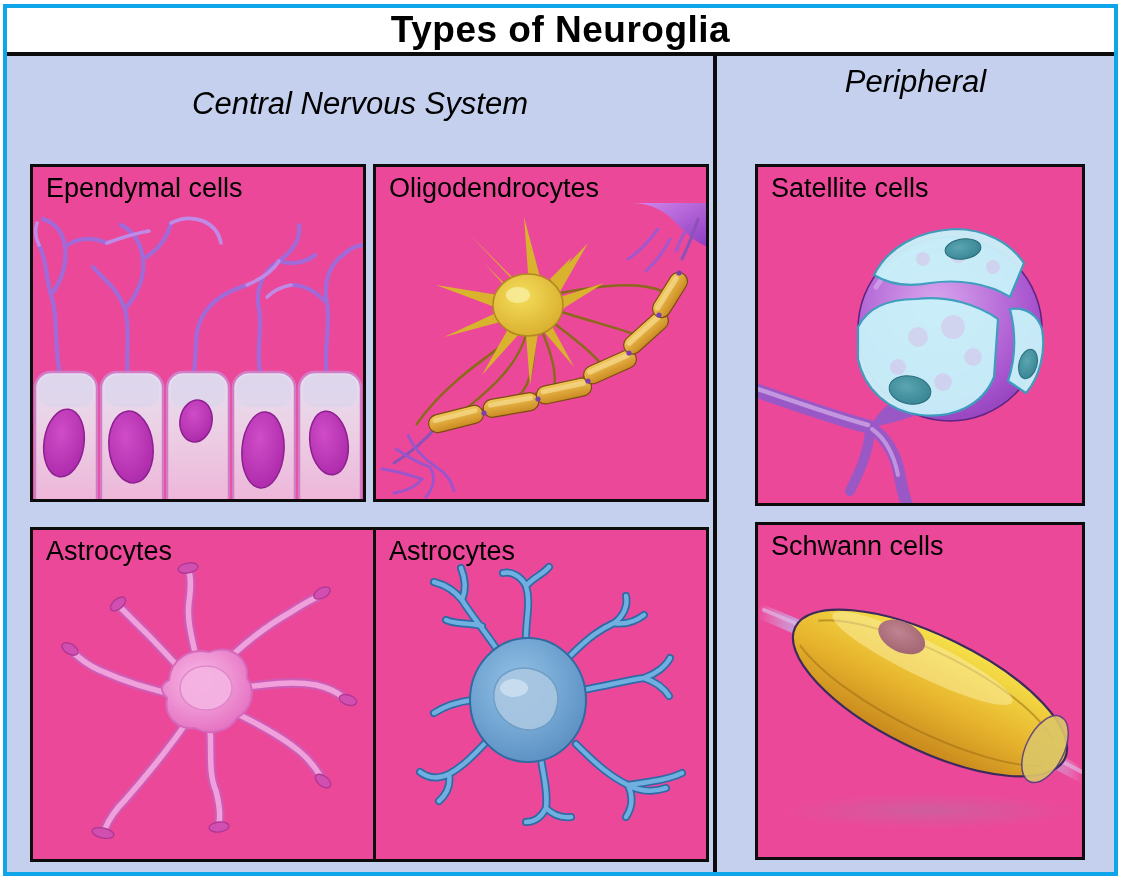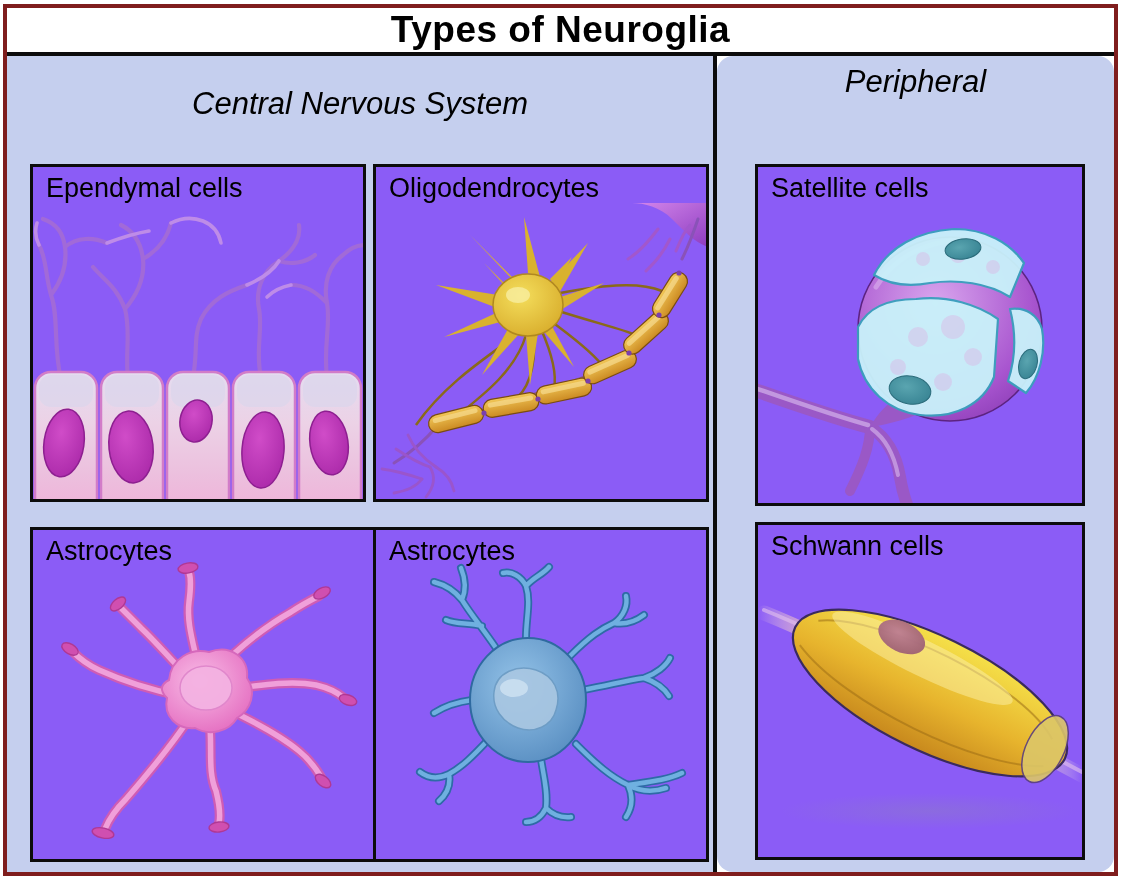--- a/index.html
+++ b/index.html
@@ -1,31 +1,31 @@
 <!DOCTYPE html>
 <html><head>
 <meta charset="utf-8">
 <style>
   html,body{margin:0;padding:0;background:#ffffff;}
   body{width:1121px;height:880px;position:relative;overflow:hidden;
        font-family:"Liberation Sans","DejaVu Sans",sans-serif;}
   .frame{position:absolute;left:3px;top:4px;width:1107px;height:864px;
-         border:4px solid #7f1d1d;background:#ffffff;box-sizing:content-box;}
+         border:4px solid #0ea5e9;background:#ffffff;box-sizing:content-box;}
   .title-bar{position:absolute;left:0;top:0;width:100%;height:44px;background:#ffffff;
              border-bottom:4px solid #0c0c0c;display:flex;align-items:center;justify-content:center;}
   .title-bar h1{margin:0;font-size:37px;font-weight:bold;color:#000;letter-spacing:.5px;}
   .board{position:absolute;left:0;top:48px;right:0;bottom:0;display:flex;}
   .section{position:relative;background:#c5cfee;}
   .section-cns{width:706px;border-right:4px solid #0c0c0c;}
-  .section-pns{flex:1;border-radius:16px;}
+  .section-pns{flex:1;}
   .section-header{position:absolute;left:0;width:100%;text-align:center;
                   font-style:italic;font-size:31px;color:#000;line-height:1.18;}
   .section-cns .section-header{top:30px;}
   .section-pns .section-header{top:8px;}
-  .panel{position:absolute;background:#8b5cf6;border:3px solid #0c0c0c;overflow:hidden;}
+  .panel{position:absolute;background:#ec4899;border:3px solid #0c0c0c;overflow:hidden;}
   .panel-label{position:absolute;top:6px;left:13px;font-size:27px;color:#000;z-index:2;}
   .panel svg{position:absolute;left:0;top:0;width:100%;height:100%;z-index:1;}
   
   .p-epend{left:23px;top:108px;width:330px;height:332px;}
   .p-oligo{left:366px;top:108px;width:330px;height:332px;text-align:center;}
   .p-astro{left:23px;top:471px;width:330px;height:329px;padding-left:16px;}
   .p-micro{left:366px;top:471px;width:330px;height:329px;}
   
   .p-satel{left:38px;top:108px;width:324px;height:336px;}
   .p-schwa{left:38px;top:466px;width:324px;height:332px;}

